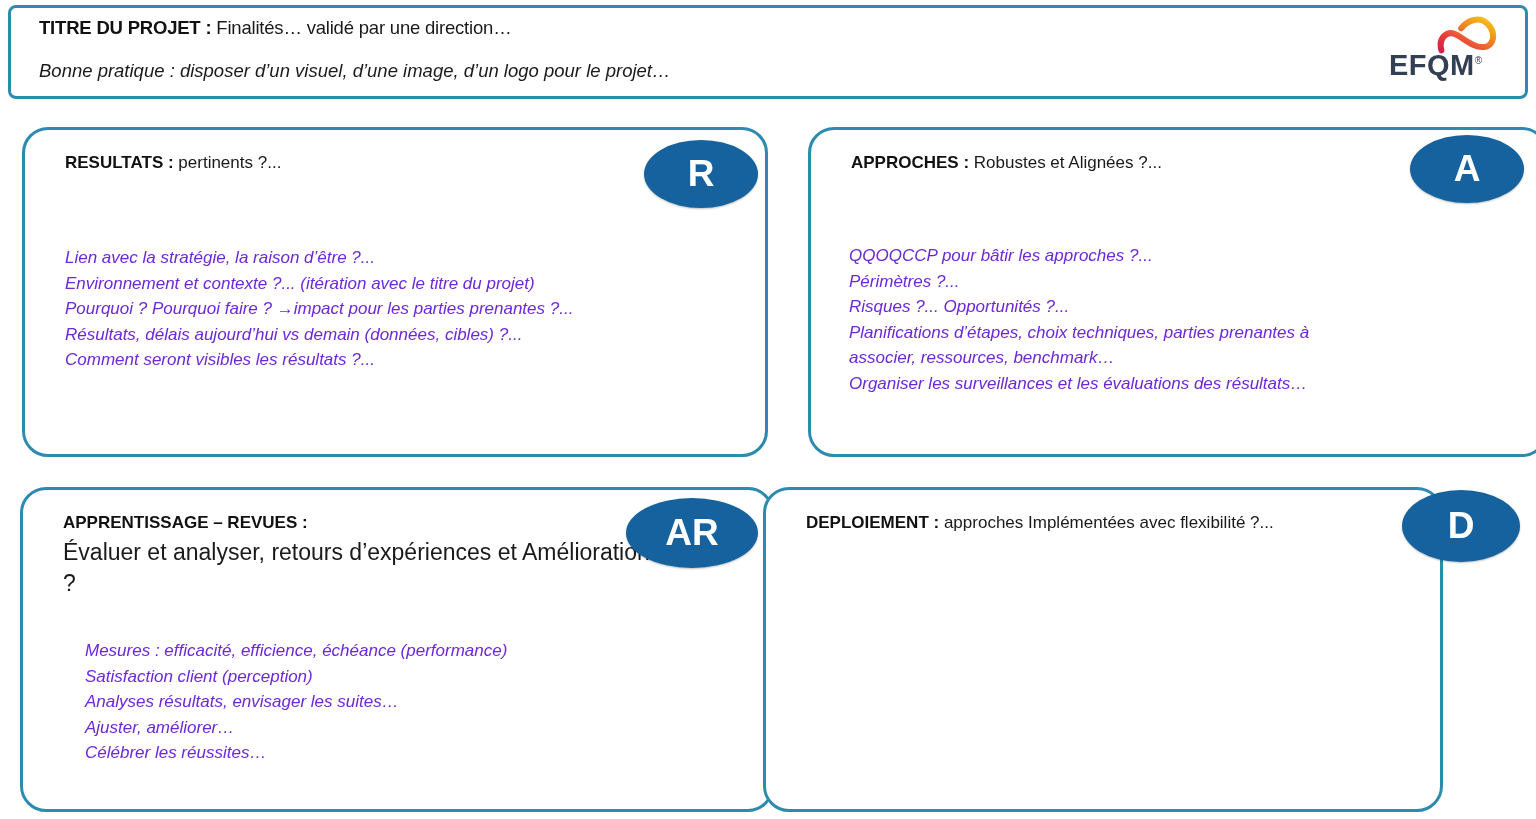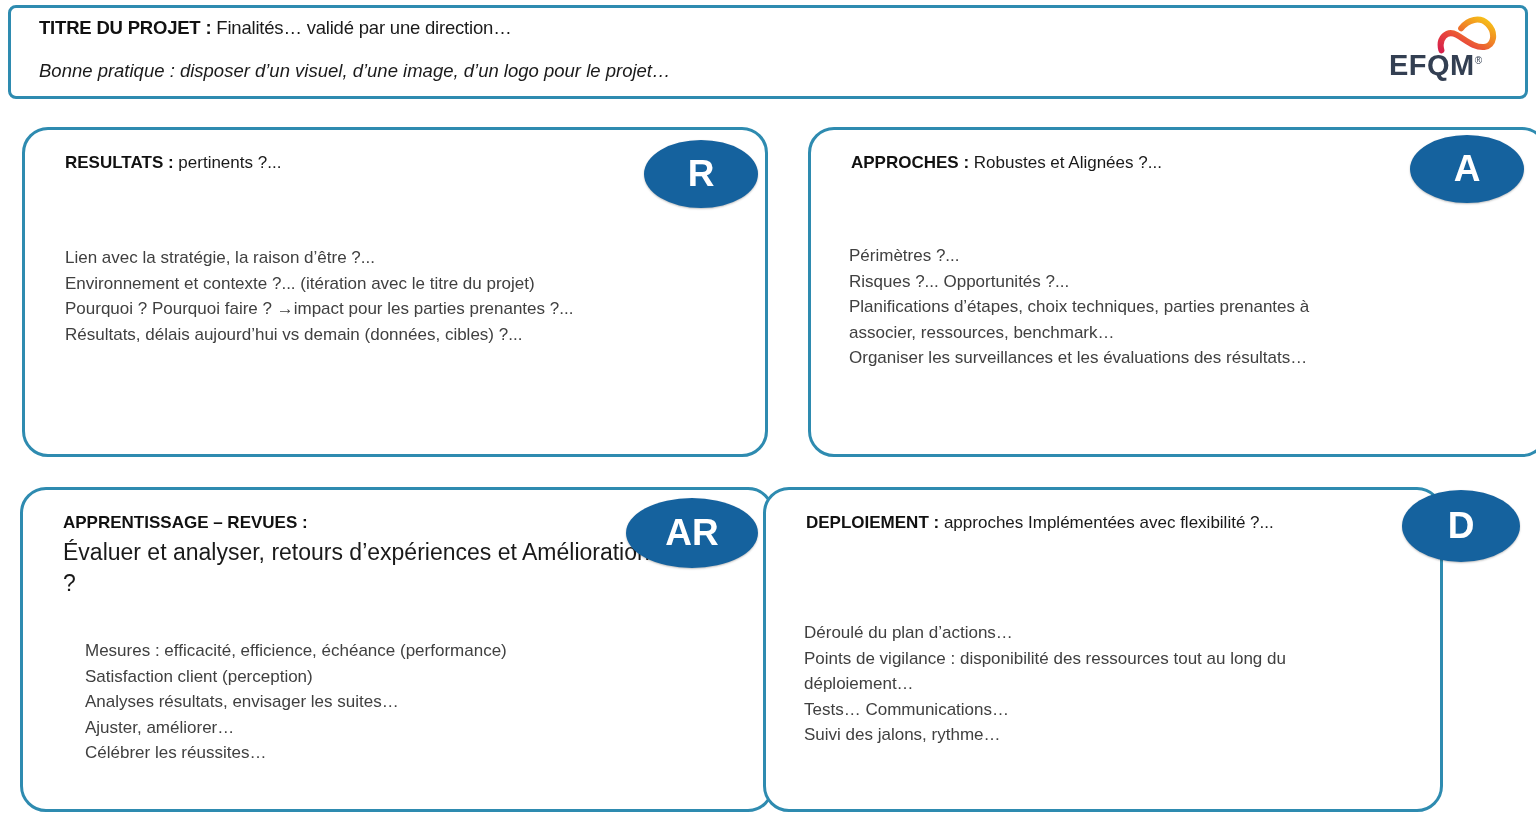--- a/index.html
+++ b/index.html
@@ -118,22 +118,23 @@
     font-size: 23px;
     color: #1a1a1a;
     margin-top: 2px;
   }
 
   .q-body {
     position: absolute;
     left: 40px;
     right: 40px;
     font-size: 17px;
+    font-style: italic;
     line-height: 1.5;
-    color: #404040;
+    color: #6d28d9;
   }
   .q-body .line { display: block; }
 
   
   .q-tl .q-body { top: 115px; }
   .q-tr .q-body { left: 38px; top: 113px; }
   .q-bl .q-body { left: 62px; top: 148px; }
   .q-br .q-body { left: 38px; top: 130px; }
 
   
@@ -186,32 +187,34 @@
   <div class="card q-tl">
     <div class="q-head">
       <span class="lbl">RESULTATS :</span>
       <span class="val">pertinents ?...</span>
     </div>
     <div class="q-body">
       <span class="line">Lien avec la stratégie, la raison d’être ?...</span>
       <span class="line">Environnement et contexte ?... (itération avec le titre du projet)</span>
       <span class="line">Pourquoi ? Pourquoi faire ?  →impact pour les parties prenantes ?...</span>
       <span class="line">Résultats, délais aujourd’hui vs demain (données, cibles) ?...</span>
+      <span class="line">Comment seront visibles les résultats ?...</span>
     </div>
   </div>
   <div class="badge badge-r">
     <span>R</span>
   </div>
 
   <div class="card q-tr">
     <div class="q-head">
       <span class="lbl">APPROCHES :</span>
       <span class="val">Robustes et Alignées ?...</span>
     </div>
     <div class="q-body">
+      <span class="line">QQOQCCP pour bâtir les approches ?...</span>
       <span class="line">Périmètres ?...</span>
       <span class="line">Risques ?... Opportunités ?...</span>
       <span class="line">Planifications d’étapes, choix techniques, parties prenantes à</span>
       <span class="line">associer, ressources, benchmark…</span>
       <span class="line">Organiser les surveillances et les évaluations des résultats…</span>
     </div>
   </div>
   <div class="badge badge-a">
     <span>A</span>
   </div>
@@ -231,25 +234,18 @@
   </div>
   <div class="badge badge-ar">
     <span>AR</span>
   </div>
 
   <div class="card q-br">
     <div class="q-head">
       <span class="lbl">DEPLOIEMENT :</span>
       <span class="val">approches Implémentées avec flexibilité ?...</span>
     </div>
-    <div class="q-body">
-      <span class="line">Déroulé du plan d’actions…</span>
-      <span class="line">Points de vigilance  : disponibilité des ressources tout au long du</span>
-      <span class="line">déploiement…</span>
-      <span class="line">Tests… Communications…</span>
-      <span class="line">Suivi des jalons, rythme…</span>
-    </div>
   </div>
   <div class="badge badge-d">
     <span>D</span>
   </div>
 
 </div>
 
 </body></html>

